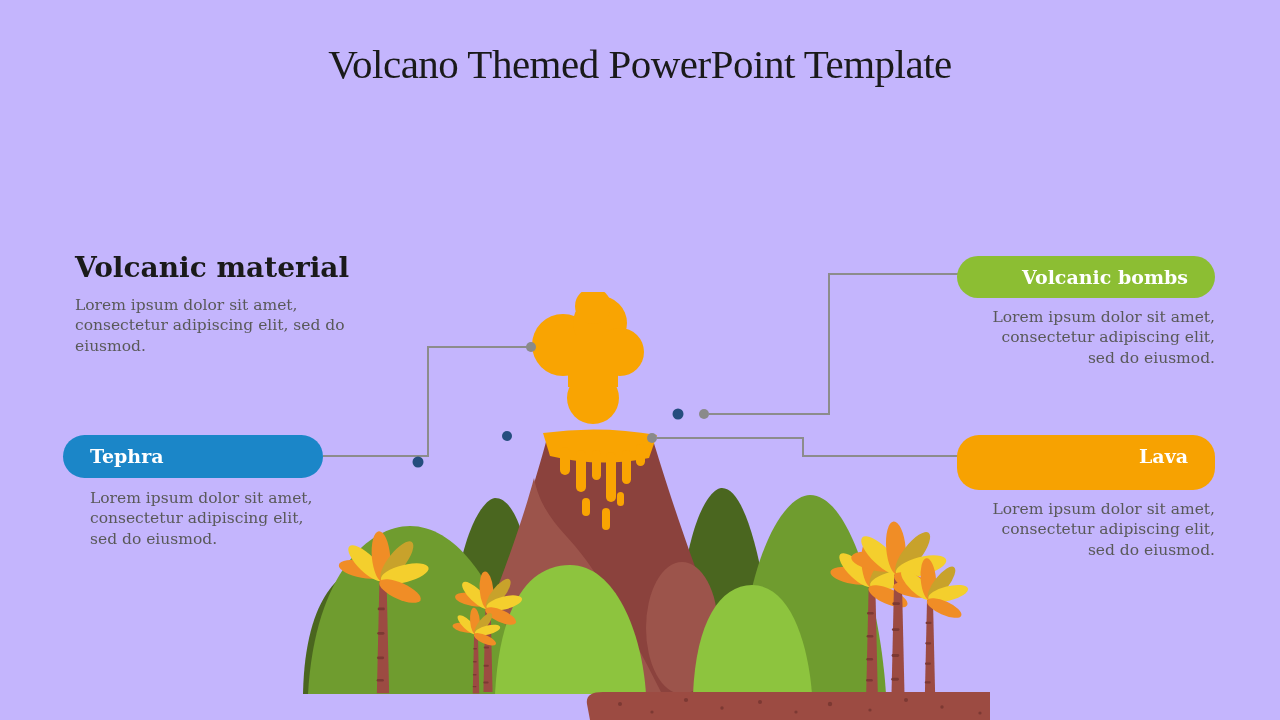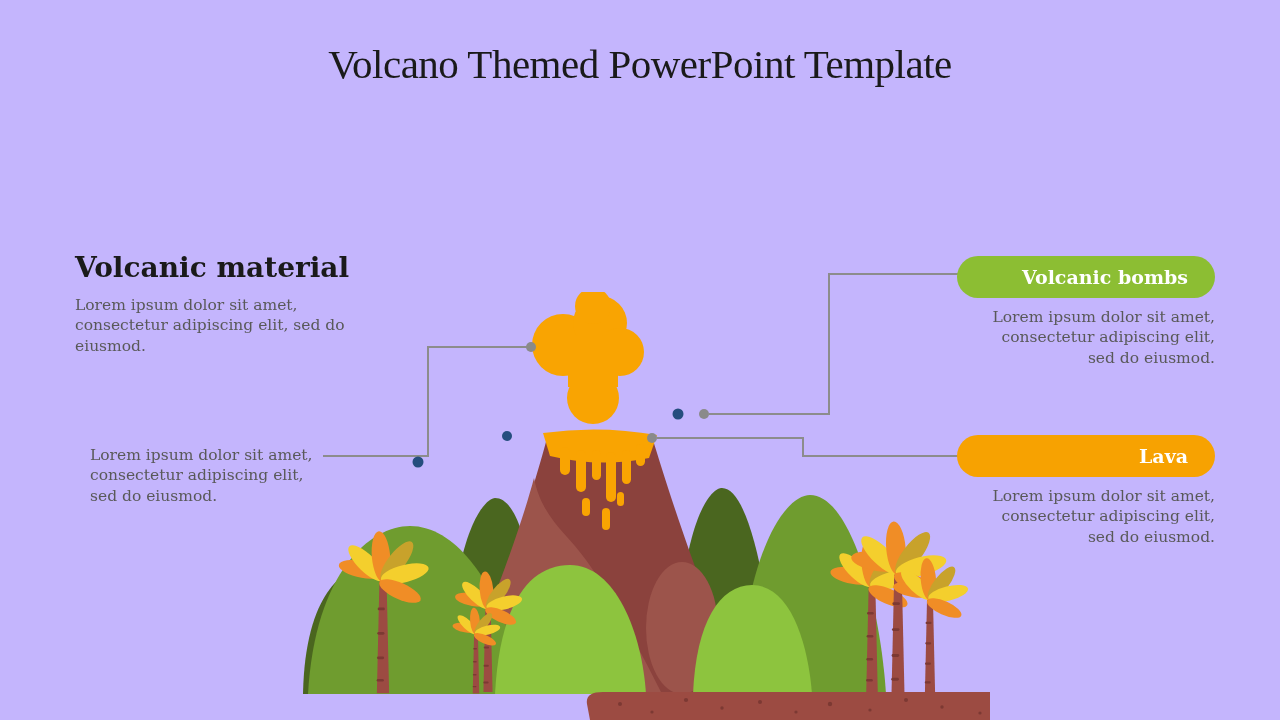--- a/index.html
+++ b/index.html
@@ -39,21 +39,21 @@
     white-space:nowrap;
   }
   .co-material{left:75px;top:251px;width:292px;}
   .co-tephra{left:63px;top:435px;width:260px;}
   .co-tephra .pill{background:var(--pill-blue);padding-left:27px;text-align:left;}
   .co-tephra p{margin:10px 0 0 27px;width:226px;text-align:left;}
   .co-bombs{right:65px;top:256px;width:258px;text-align:right;}
   .co-bombs .pill{background:var(--pill-green);padding-right:27px;height:42px;line-height:42px;}
   .co-bombs p{margin:9px 0 0 auto;width:234px;}
   .co-lava{right:65px;top:435px;width:258px;text-align:right;}
-  .co-lava .pill{background:var(--pill-orange);padding-right:27px;height:42px;line-height:42px;}
+  .co-lava .pill{background:var(--pill-orange);padding-right:27px;height:55px;line-height:42px;}
   .co-lava p{margin:9px 0 0 auto;width:234px;}
 
   .illu{position:absolute;left:290px;top:292px;width:700px;height:428px;}
   .f-cloud{fill:var(--cloud-orange);}
   .f-lava{fill:var(--cloud-orange);}
   .f-cone{fill:var(--cone-dark);}
   .f-cone-light{fill:var(--cone-light);}
   .f-hill-dark{fill:var(--hill-dark);}
   .f-hill-mid{fill:var(--hill-mid);}
   .f-hill-light{fill:var(--hill-light);}
@@ -180,20 +180,21 @@
     <h2>Volcanic material</h2>
     <p>Lorem ipsum dolor sit amet, consectetur adipiscing elit, sed do eiusmod.</p>
   </div>
 
   <div class="callout co-bombs">
     <div class="pill">Volcanic bombs</div>
     <p>Lorem ipsum dolor sit amet, consectetur adipiscing elit, sed do eiusmod.</p>
   </div>
 
   <div class="callout co-tephra">
+    <div class="pill">Tephra</div>
     <p>Lorem ipsum dolor sit amet, consectetur adipiscing elit, sed do eiusmod.</p>
   </div>
 
   <div class="callout co-lava">
     <div class="pill">Lava</div>
     <p>Lorem ipsum dolor sit amet, consectetur adipiscing elit, sed do eiusmod.</p>
   </div>
 
 </div>
 

